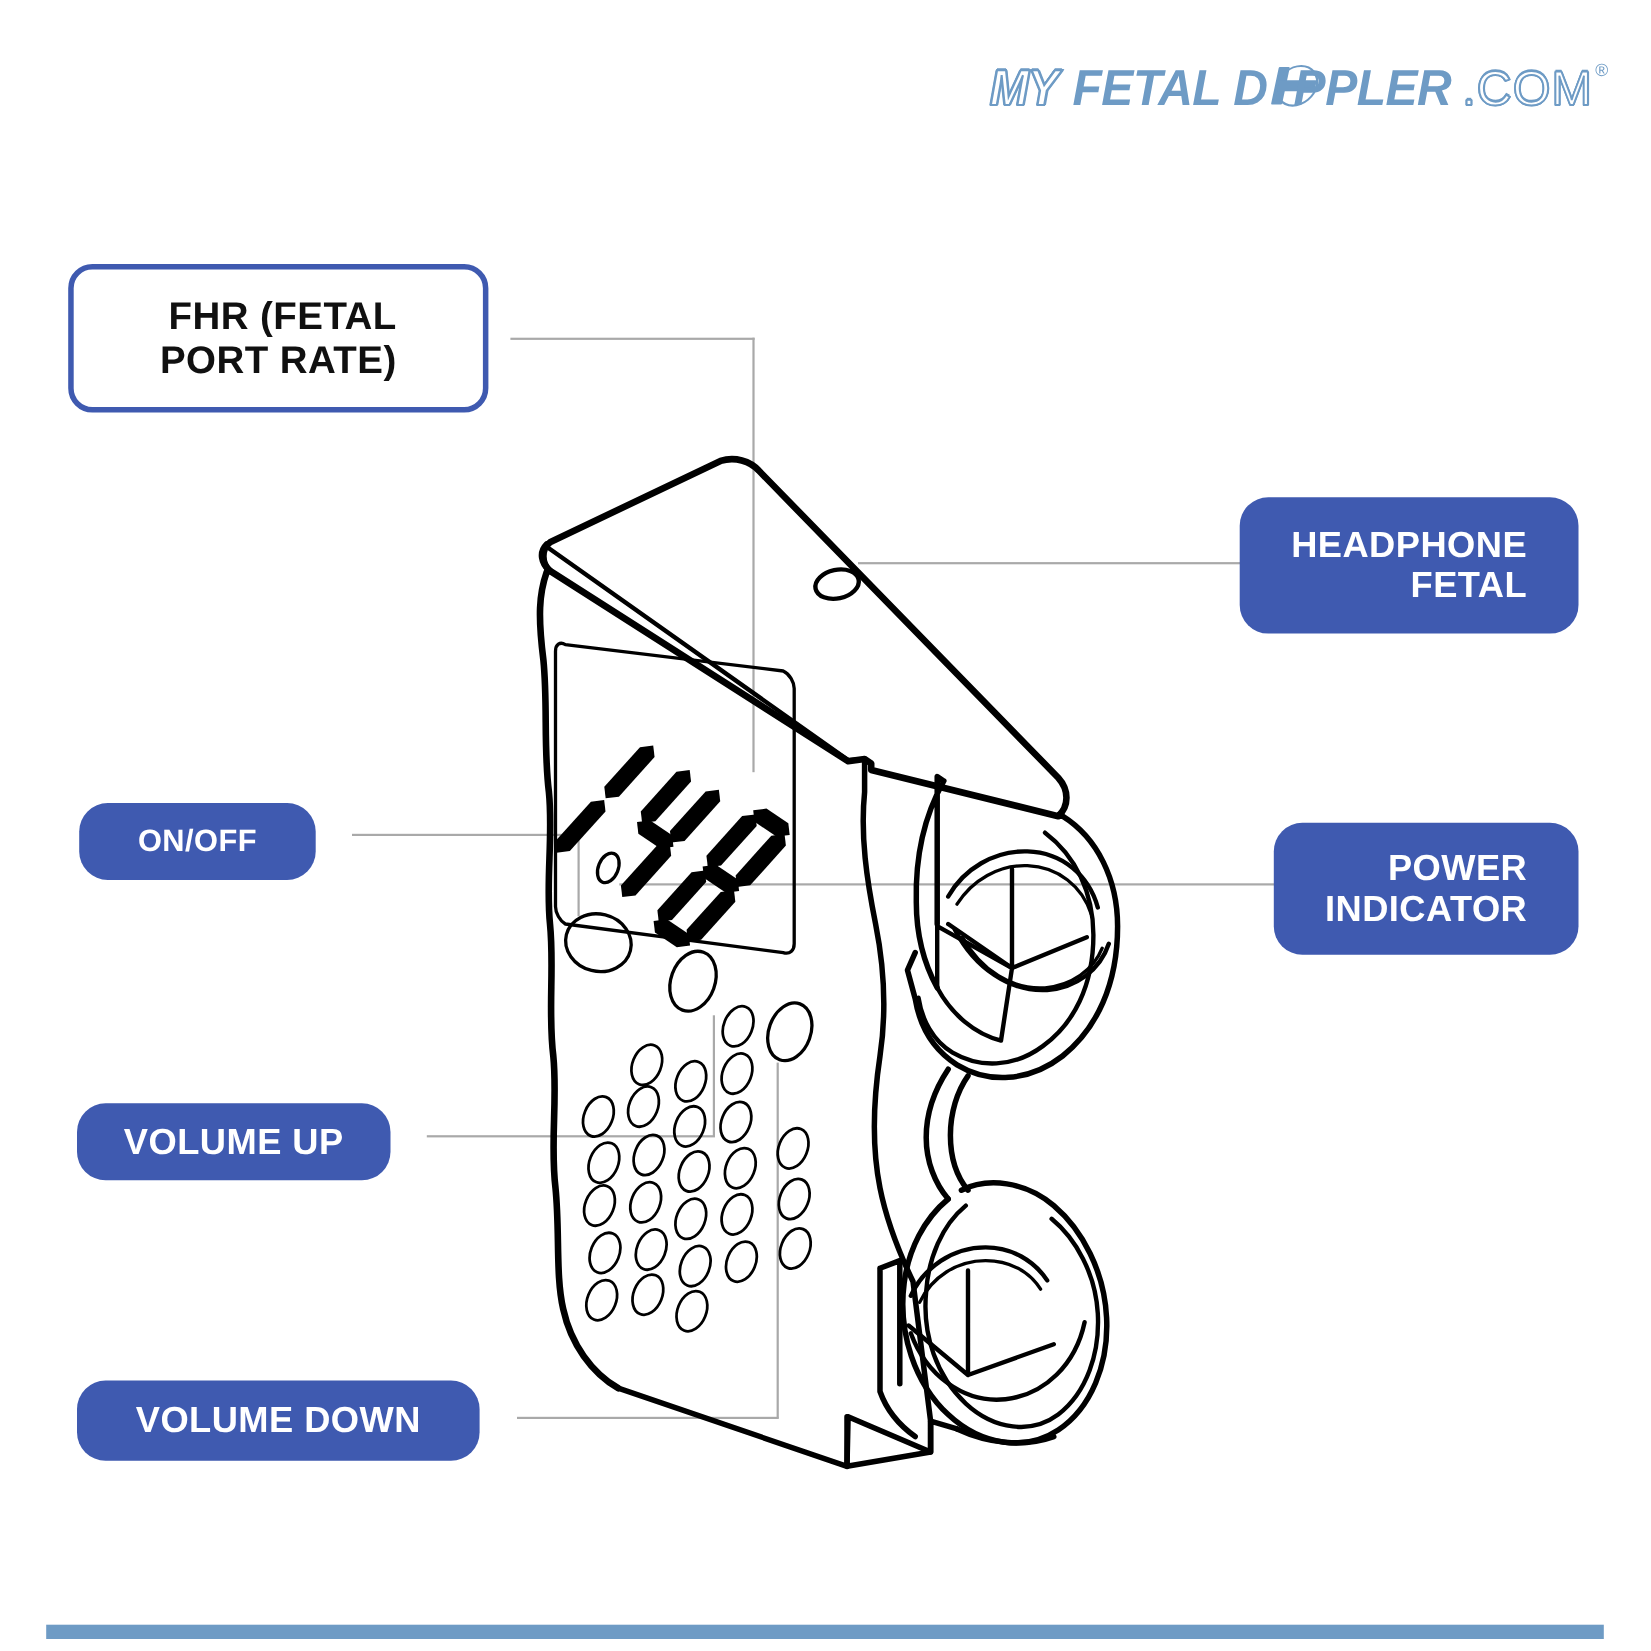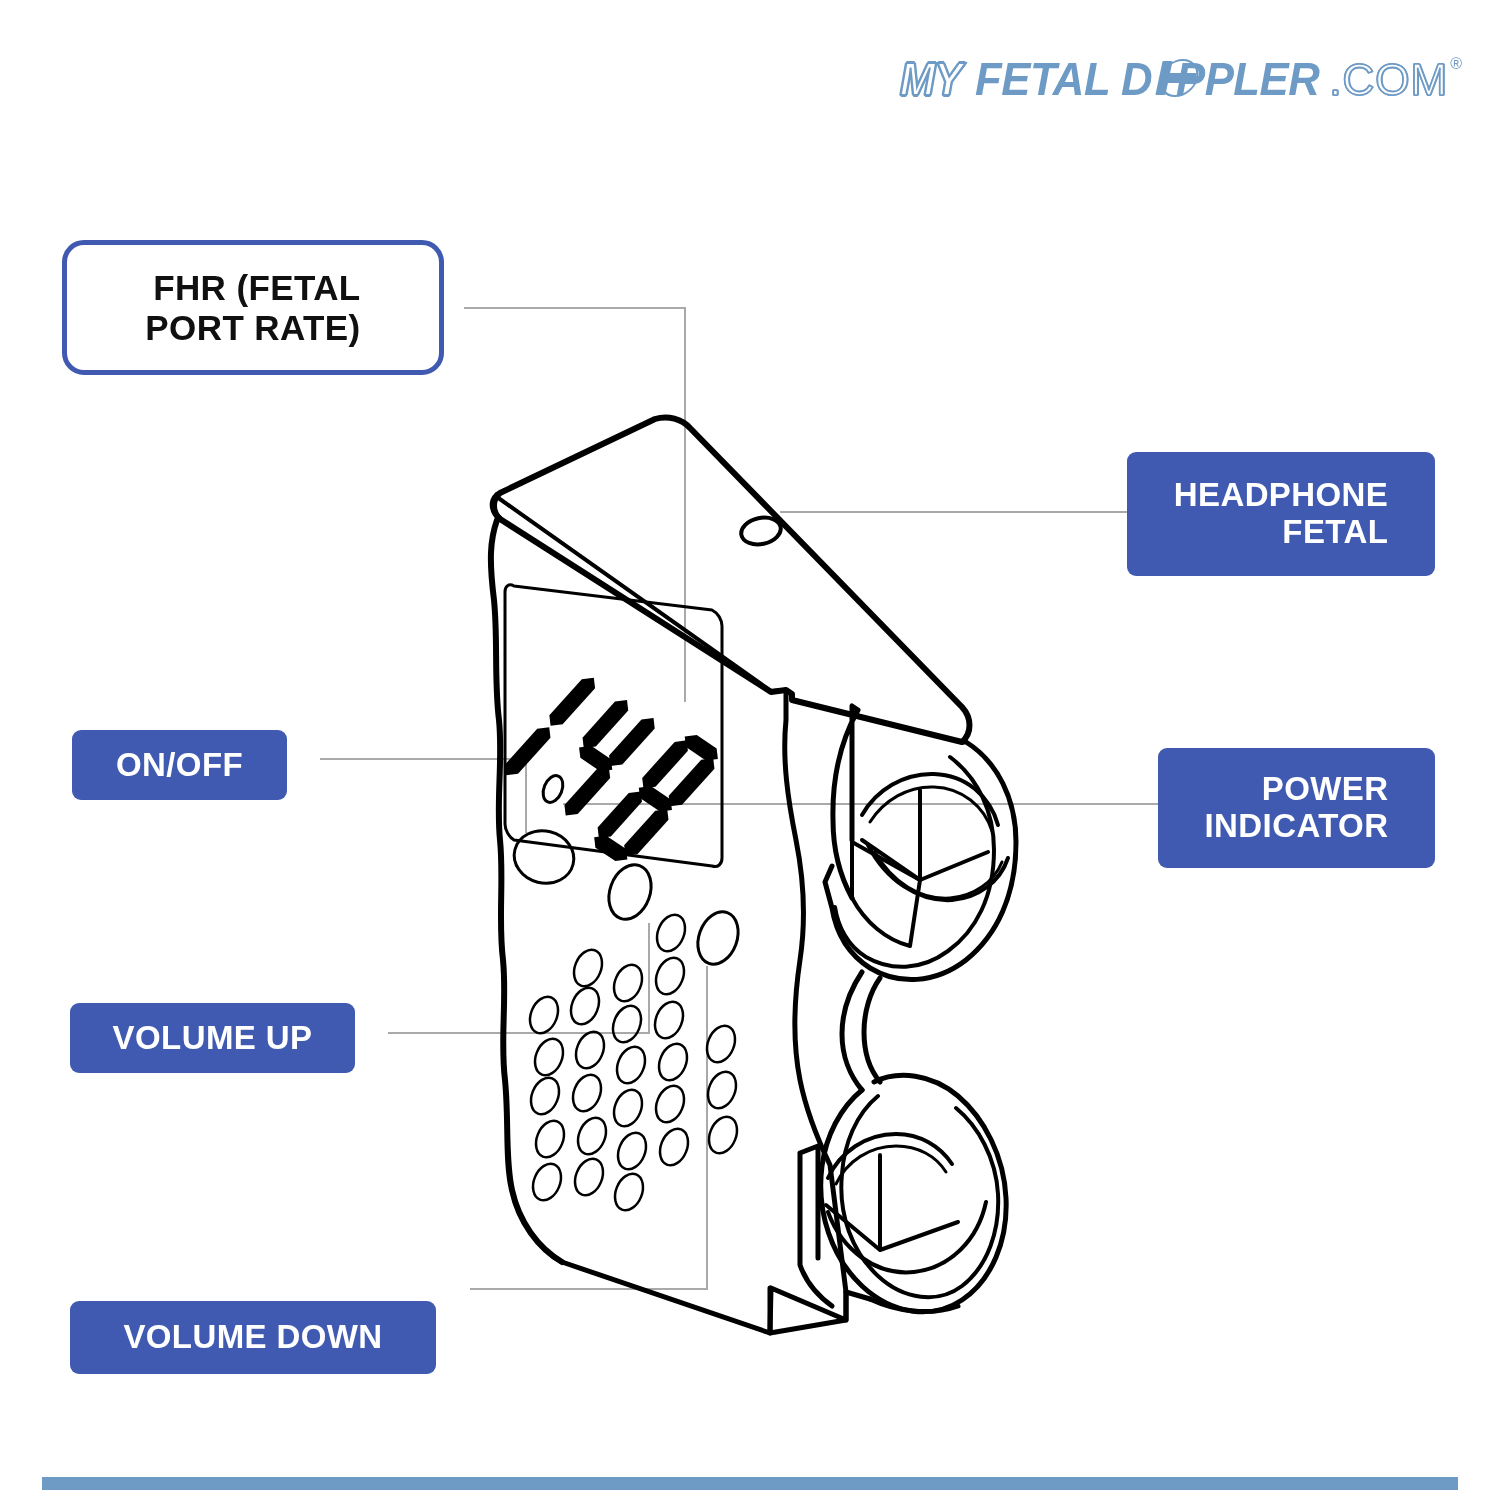--- a/index.html
+++ b/index.html
@@ -120,35 +120,35 @@
     justify-content: center;
     text-align: right;
     box-sizing: border-box;
     font-weight: bold;
     line-height: 1.12;
     letter-spacing: 0.4px;
   }
   .callout.filled {
     background: #3f5ab0;
     color: #ffffff;
-    border-radius: 9px;
+    border-radius: 26px;
   }
   .callout.outlined {
     background: #ffffff;
     color: #101010;
     border: 5px solid #3f5ab0;
     border-radius: 22px;
   }
 
   #callout-fhr       { left: 62px;   top: 240px;  width: 382px; height: 135px; font-size: 35px; }
   #callout-headphone { left: 1127px; top: 452px;  width: 308px; height: 124px; font-size: 33px; }
-  #callout-onoff     { left: 72px;   top: 730px;  width: 215px; height: 70px;  font-size: 33px; }
+  #callout-onoff     { left: 72px;   top: 730px;  width: 215px; height: 70px;  font-size: 28px; }
   #callout-power     { left: 1158px; top: 748px;  width: 277px; height: 120px; font-size: 33px; }
   #callout-volup     { left: 70px;   top: 1003px; width: 285px; height: 70px;  font-size: 33px; }
-  #callout-voldown   { left: 70px;   top: 1255px; width: 366px; height: 73px;  font-size: 33px; margin-top: 46px; }
+  #callout-voldown   { left: 70px;   top: 1255px; width: 366px; height: 73px;  font-size: 33px; }
 
   
   .leader {
     position: absolute;
     background: #a9a9a9;
   }
   .leader.h { height: 2px; }
   .leader.v { width: 2px; }
 
   

